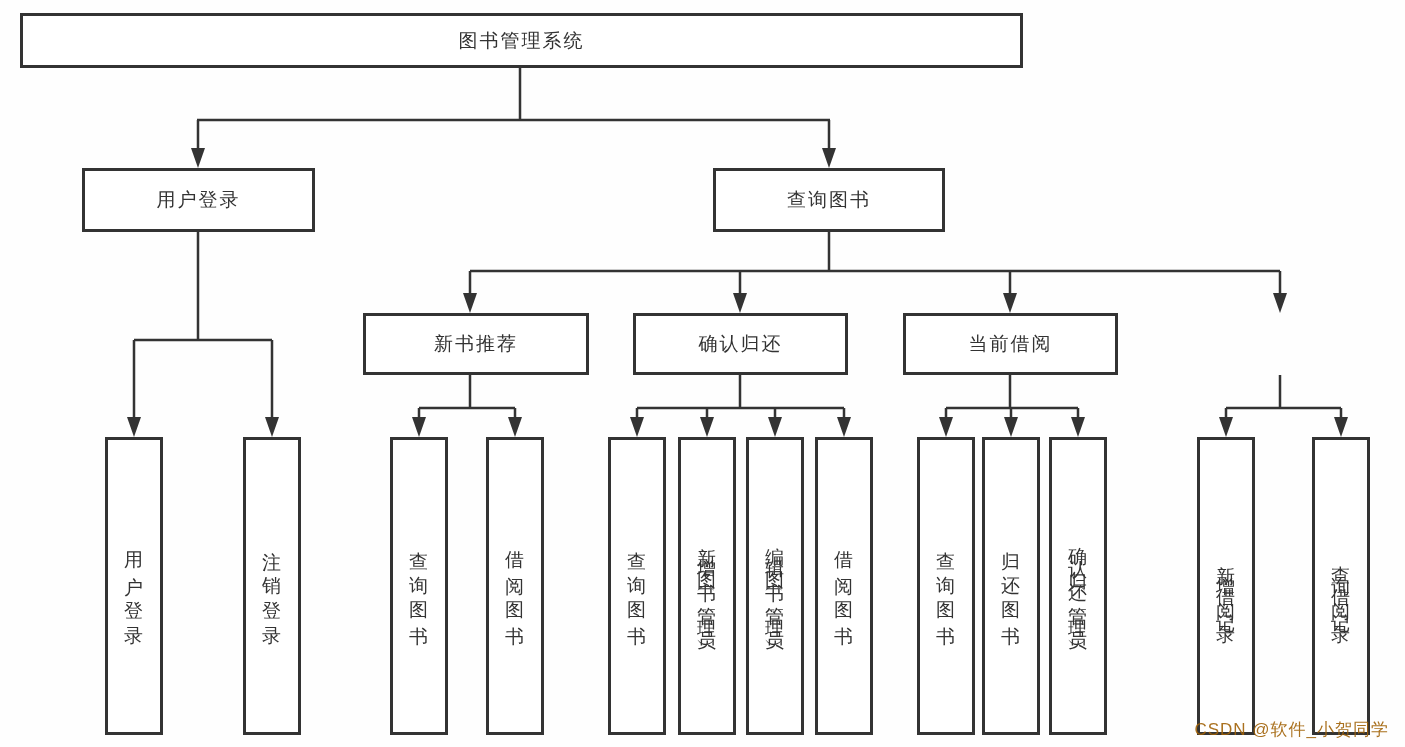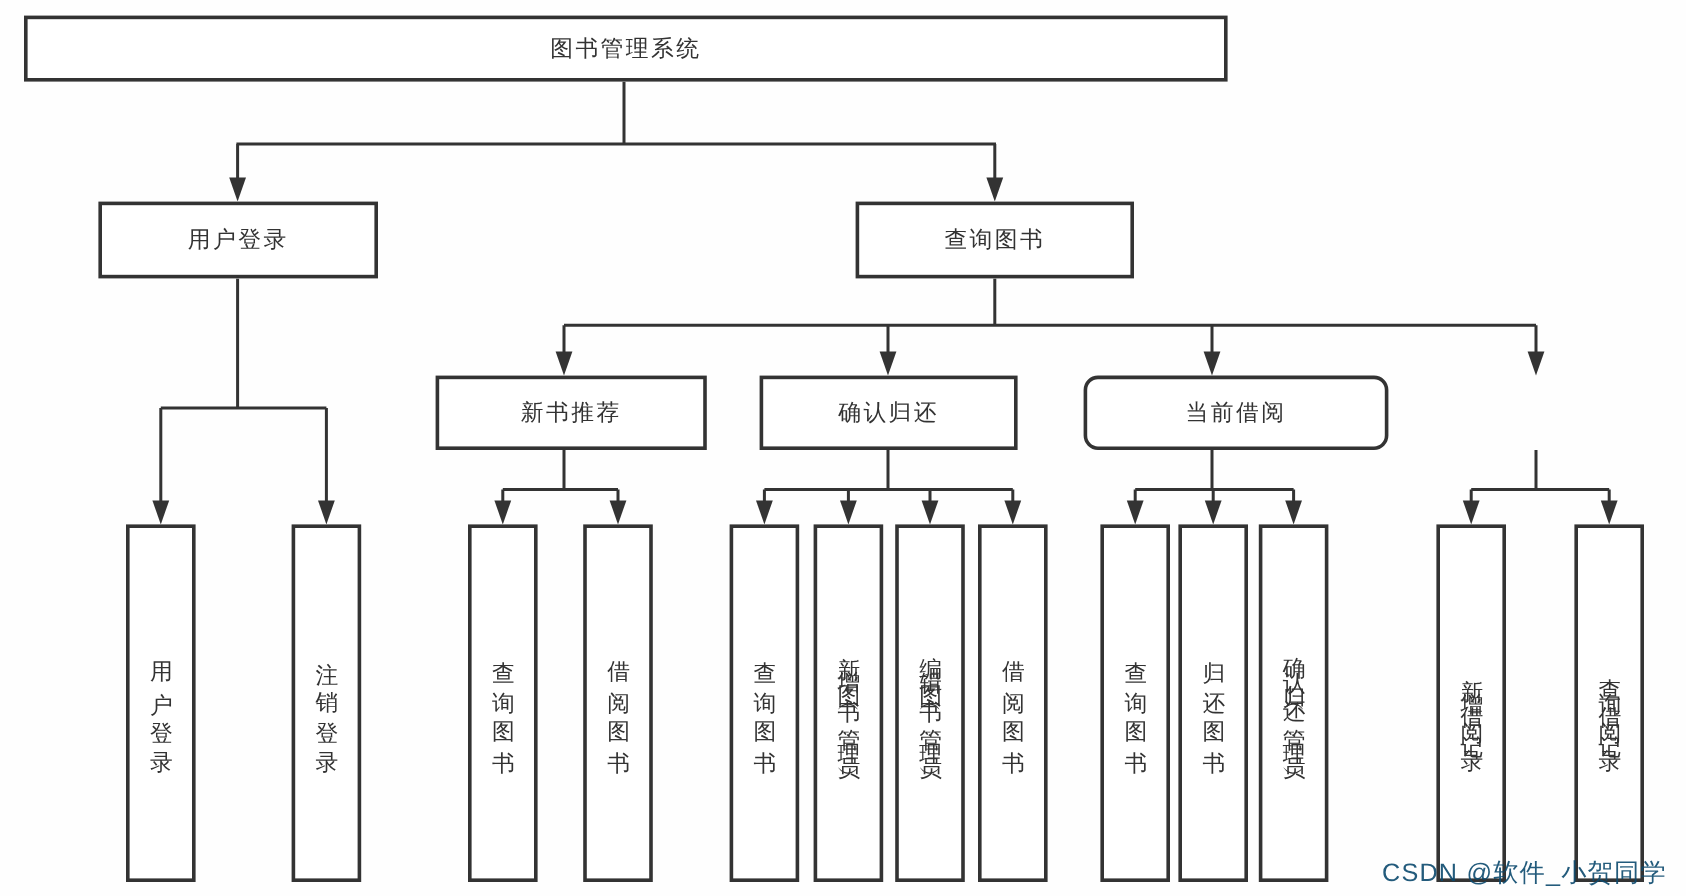--- a/index.html
+++ b/index.html
@@ -39,23 +39,23 @@
     color: #333333;
     line-height: 1;
     white-space: nowrap;
   }
   .loose { letter-spacing: 25px; }
   .tight { letter-spacing: 12px; }
   .watermark {
     position: absolute;
     right: 16px;
     bottom: 6px;
-    font-size: 21px;
+    font-size: 17px;
     letter-spacing: 1px;
-    color: #0c4a6e;
+    color: #a16207;
     z-index: 5;
     opacity: 0.9;
   }
 </style>
 </head>
 <body>
 
 <div class="canvas">
 
   <svg class="connectors" viewBox="0 0 1405 747" xmlns="http://www.w3.org/2000/svg">
@@ -108,21 +108,21 @@
   <div class="node" style="left:713px; top:168px; width:232px; height:64px;">
     <span class="h-label">查询图书</span>
   </div>
 
   <div class="node" style="left:363px; top:313px; width:226px; height:62px;">
     <span class="h-label">新书推荐</span>
   </div>
   <div class="node" style="left:633px; top:313px; width:215px; height:62px;">
     <span class="h-label">确认归还</span>
   </div>
-  <div class="node" style="left:903px; top:313px; width:254px; height:62px;border-radius:12px;">
+  <div class="node" style="left:903px; top:313px; width:215px; height:62px;">
     <span class="h-label">当前借阅</span>
   </div>
 
   <div class="node" style="left:105px; top:437px; width:58px; height:298px;">
     <span class="v-label loose">用户登录</span>
   </div>
   <div class="node" style="left:243px; top:437px; width:58px; height:298px;">
     <span class="v-label loose">注销登录</span>
   </div>
 

